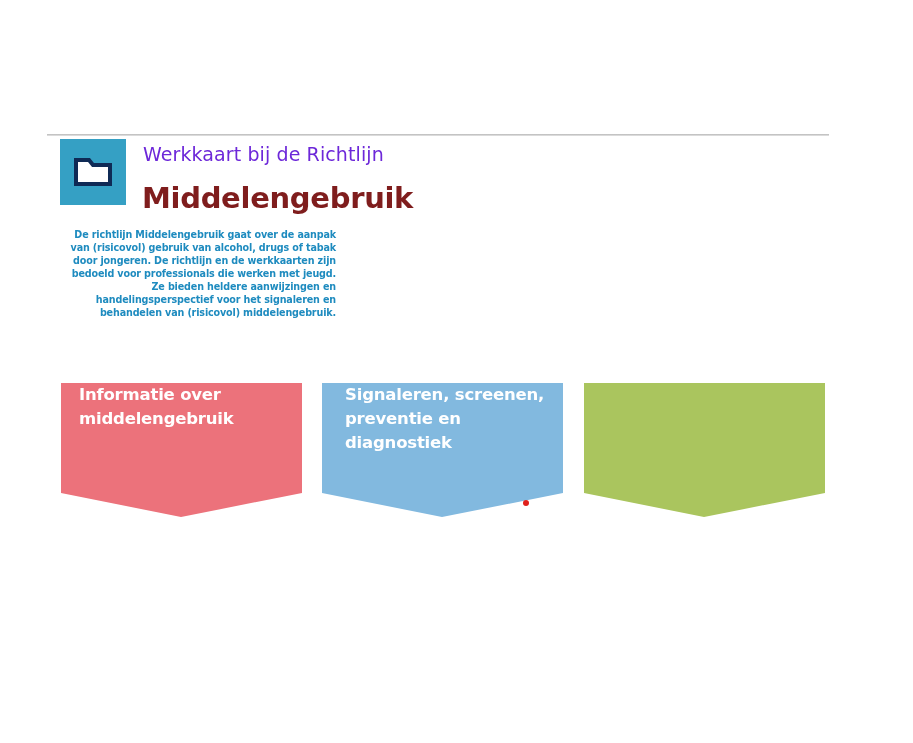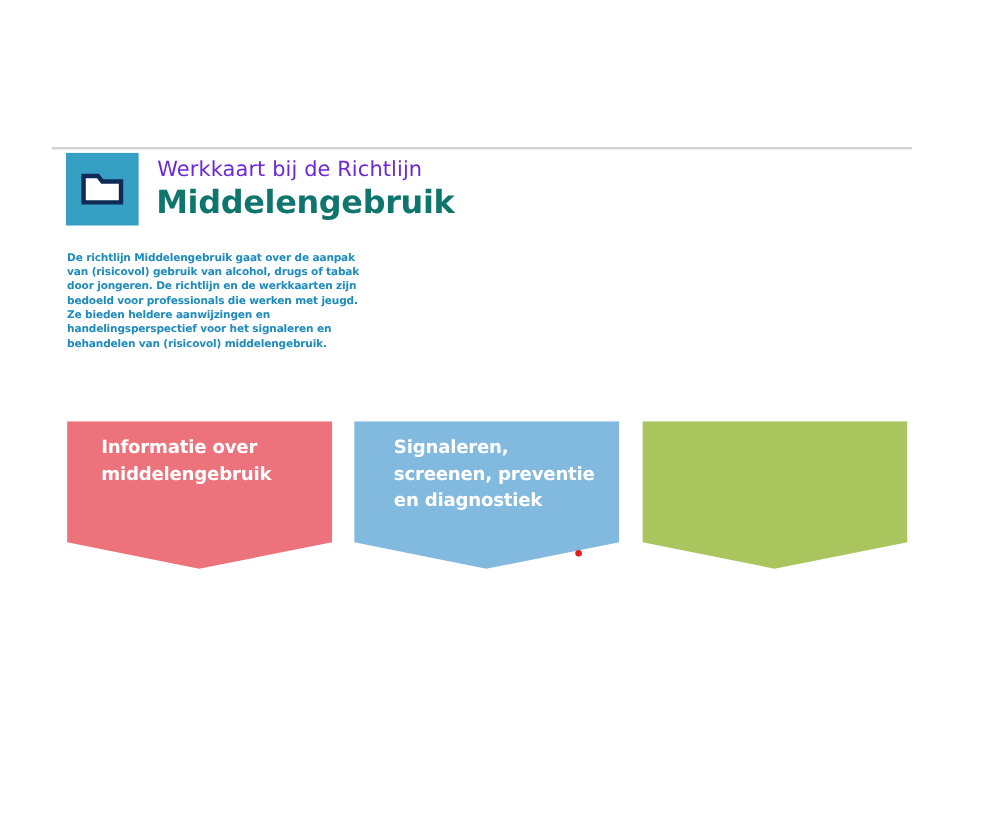--- a/index.html
+++ b/index.html
@@ -40,63 +40,63 @@
       top: 143px;
       font-size: 19px;
       color: #6d28d9;
       letter-spacing: 0.1px;
       white-space: nowrap;
       font-family: "DejaVu Sans", sans-serif;
     }
     .header-title {
       position: absolute;
       left: 142px;
-      top: 167px;
+      top: 181px;
       font-size: 29px;
       font-weight: bold;
-      color: #0f766e;
+      color: #7f1d1d;
       white-space: nowrap;
       letter-spacing: -0.3px;
       font-family: "DejaVu Sans", sans-serif;
     }
     .intro {
       position: absolute;
       left: 61px;
       top: 228px;
       width: 275px;
       font-size: 9.6px;
       line-height: 13px;
       font-weight: bold;
       color: #1e8bbf;
       font-family: "DejaVu Sans", sans-serif;
       letter-spacing: -0.15px;
+      text-align: right;
     }
     .card {
       position: absolute;
       top: 383px;
       width: 241px;
       height: 135px;
     }
     .card svg.shape {
       position: absolute;
       left: 0;
       top: 0;
     }
     .card .card-label {
       position: absolute;
       left: 18px;
-      top: 12px;
+      top: 0;
       right: 10px;
       color: #ffffff;
       font-weight: bold;
       font-size: 16.5px;
       line-height: 24px;
       font-family: "DejaVu Sans", sans-serif;
       letter-spacing: -0.2px;
-      margin-left: 13px;
     }
     .card-3 .card-label { left: 22px; }
     .card-2 .card-label { left: 23px; }
     .cursor-dot {
       position: absolute;
       left: 523px;
       top: 500px;
       width: 6px;
       height: 6px;
       border-radius: 50%;

